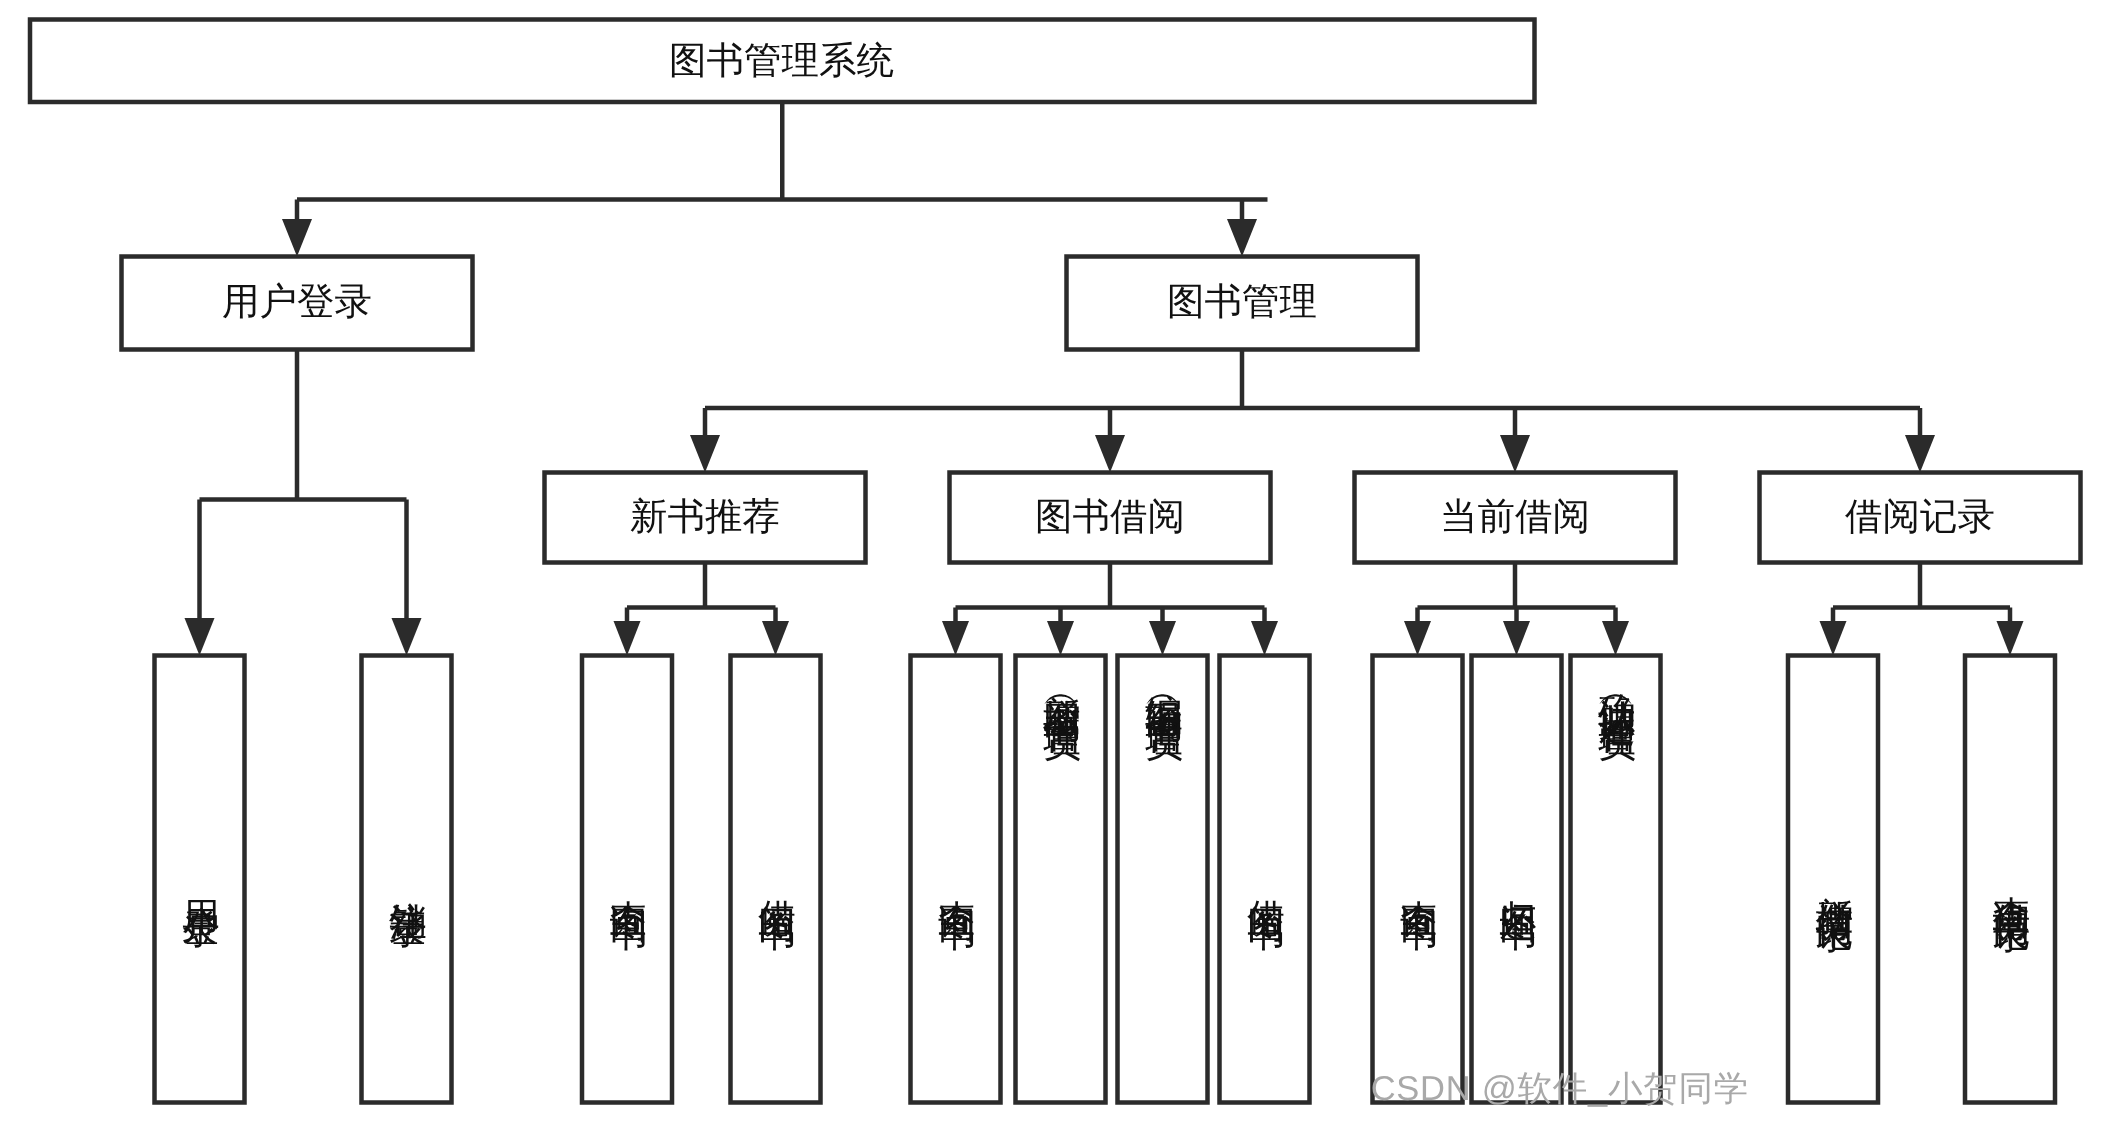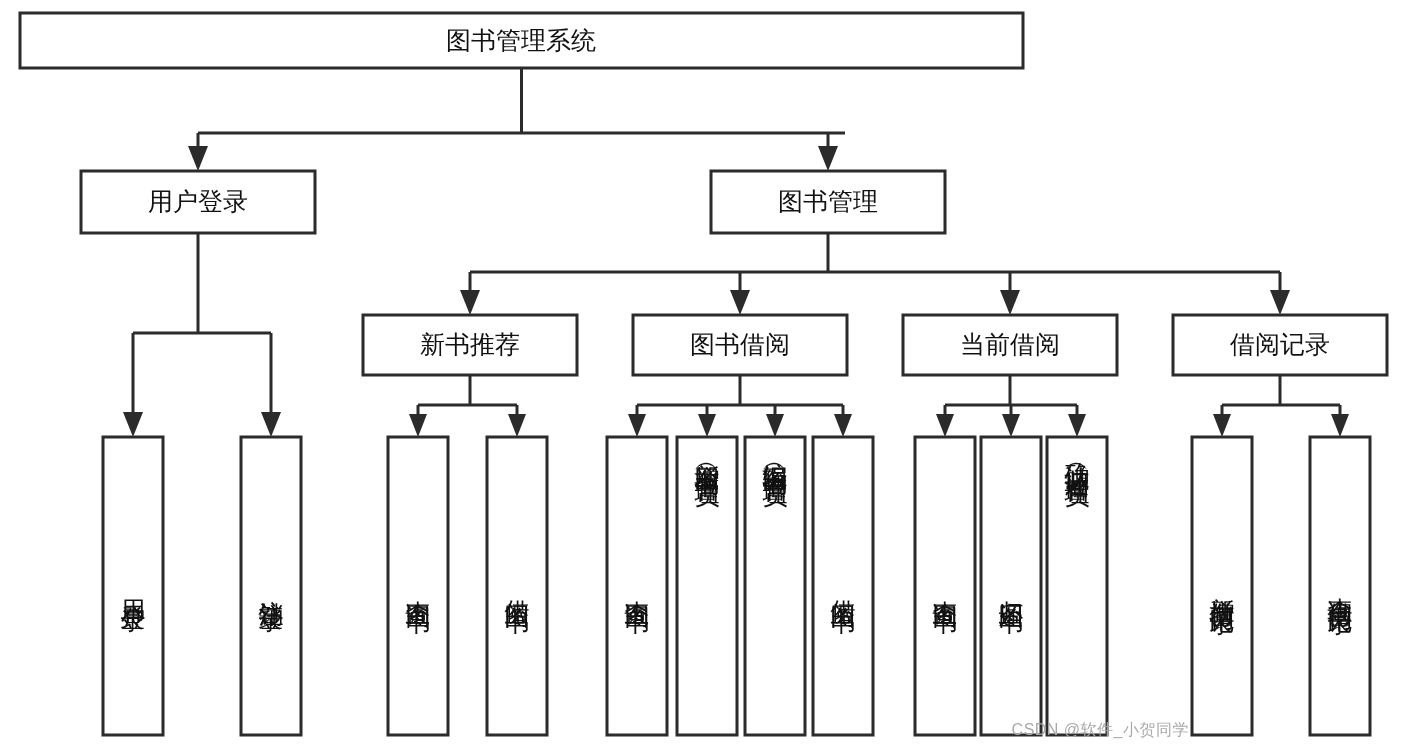--- a/index.html
+++ b/index.html
@@ -12,21 +12,20 @@
     height: 747px;
     font-family: "Liberation Sans", "DejaVu Sans", sans-serif;
     overflow: hidden;
     position: relative;
   }
   #diagram-root {
     position: relative;
     width: 1174px;
     height: 747px;
     background: #ffffff;
-    padding-left: 23px;
   }
   svg#flow {
     position: absolute;
     left: 0;
     top: 0;
     width: 1405px;
     height: 747px;
     display: block;
   }
   .node-rect {
@@ -71,21 +70,21 @@
     color: #111111;
     letter-spacing: 3px;
     line-height: 1;
     white-space: nowrap;
   }
   .watermark {
     position: absolute;
     right: 8px;
     bottom: 6px;
     font-family: "Liberation Sans", "DejaVu Sans", sans-serif;
-    font-size: 16px;
+    font-size: 23px;
     color: #a9a9a9;
     letter-spacing: 0.5px;
     white-space: nowrap;
   }
 </style>
 </head>
 <body>
 
 <div id="diagram-root">
 

